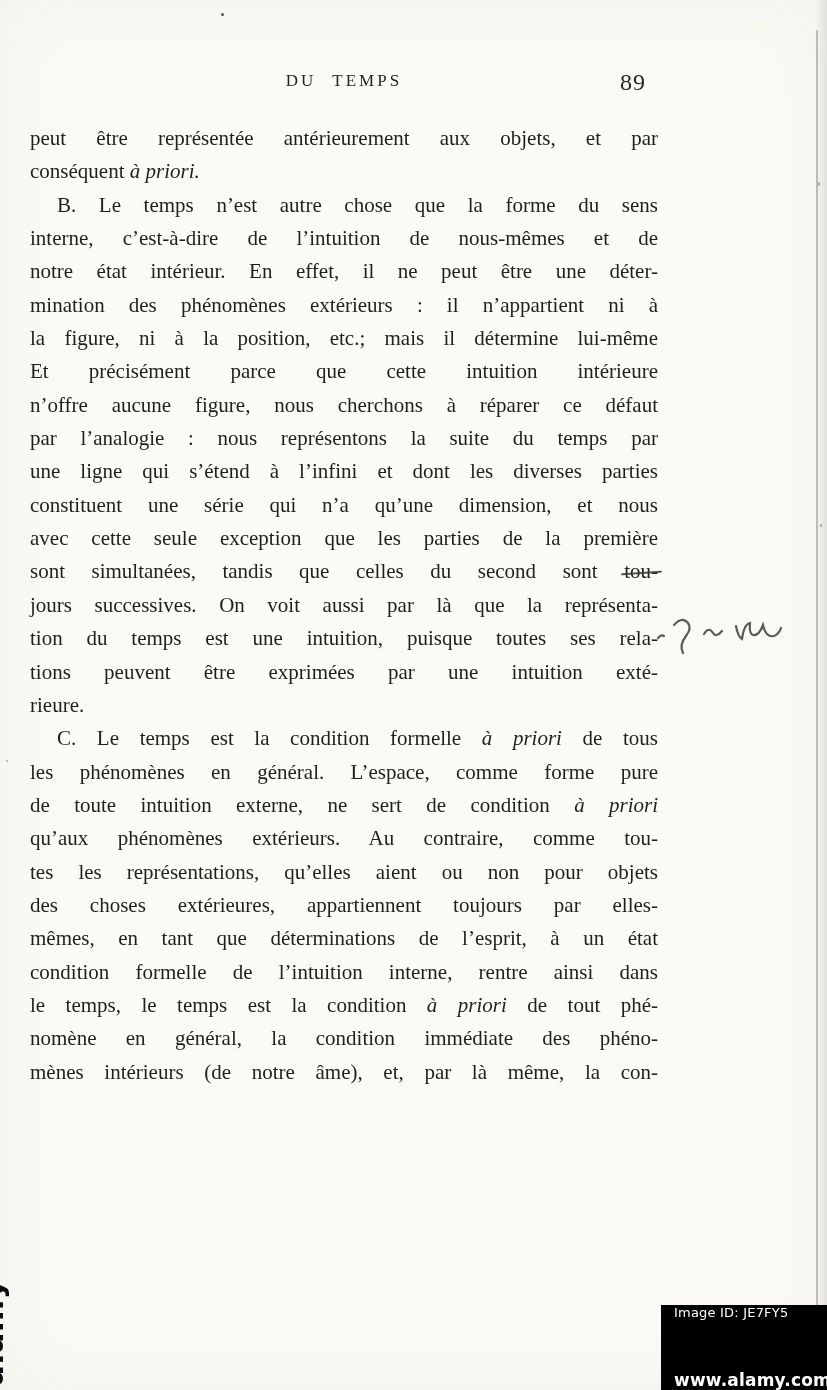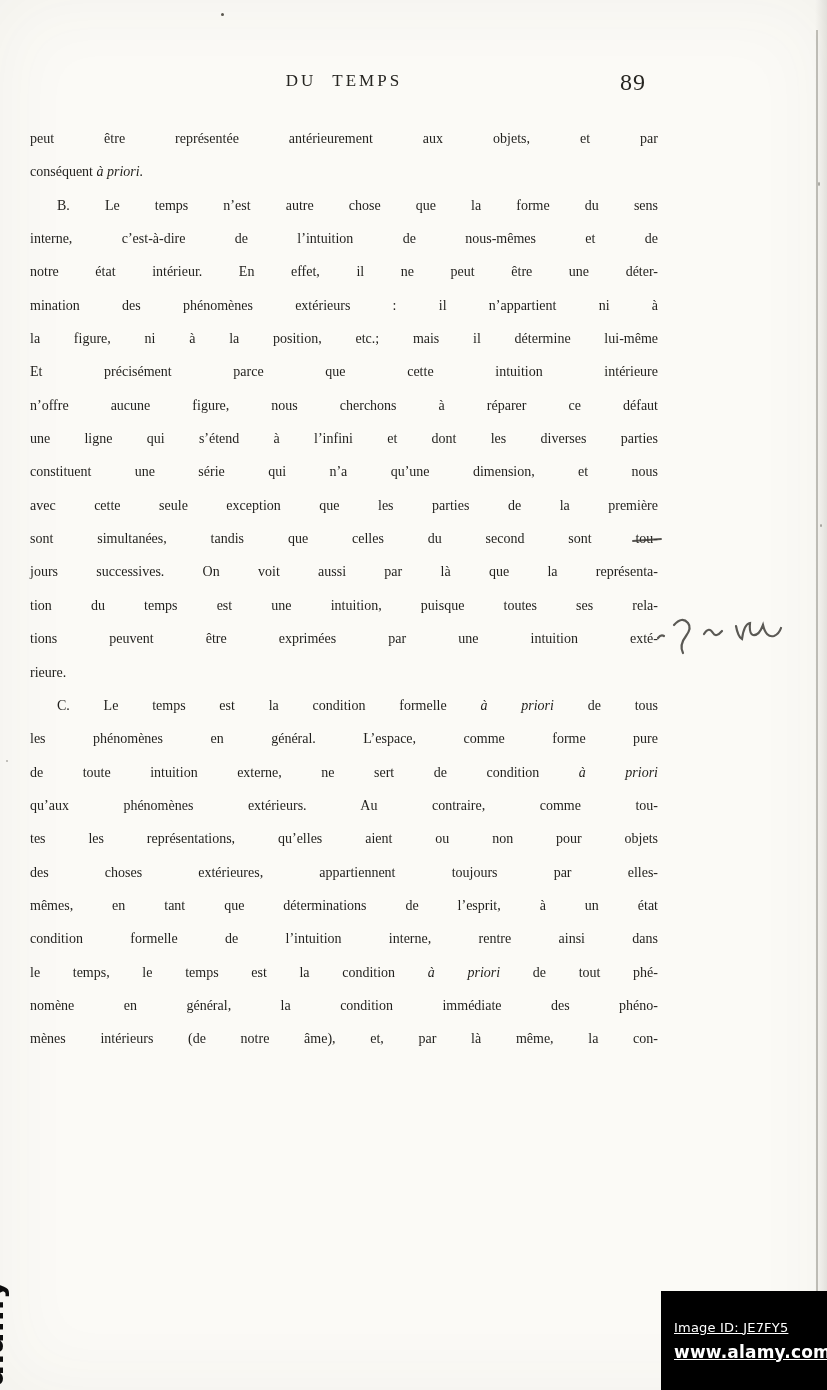--- a/index.html
+++ b/index.html
@@ -20,21 +20,21 @@
     color:#262521;
   }
   .page-number{
     position:absolute;right:12px;top:-2px;
     font-size:24px;color:#262521;letter-spacing:1px;
   }
   
   .text-block{position:absolute;top:122px;left:30px;width:628px;}
   .line{
     height:33.35px;line-height:33.35px;
-    font-size:14px;
+    font-size:21px;
     text-align:justify;text-align-last:justify;
     text-justify:inter-word;
     white-space:normal;overflow:visible;font-family:Liberation Serif, serif;
   }
   .line.no-just{text-align:left;text-align-last:left;}
   .line.indent{text-indent:27px;}
   .it{font-style:italic;}
   .pen-strike{position:relative;}
   .pen-strike::after{
     content:"";position:absolute;left:-3px;right:-4px;top:54%;height:2.4px;
@@ -53,25 +53,25 @@
   .speck.s3{left:820px;top:524px;width:2px;height:3px;opacity:.5;}
   .speck.s4{left:6px;top:760px;width:2px;height:2px;opacity:.45;}
   
   .alamy-vert{
     position:absolute;left:10px;bottom:4px;
     transform-origin:0 100%;transform:rotate(-90deg);
     font-family:"DejaVu Sans","Liberation Sans",sans-serif;
     font-weight:bold;font-size:31px;letter-spacing:.5px;color:#0d0d0d;
   }
   .id-bar{
-    position:absolute;right:0;bottom:0;width:166px;height:99px;
+    position:absolute;right:0;bottom:0;width:166px;height:85px;
     background:#000;color:#fff;z-index:5;
     font-family:"DejaVu Sans","Liberation Sans",sans-serif;
-    display:flex;flex-direction:column;justify-content:center;
-    box-sizing:border-box;padding-left:13px;gap:7px;text-decoration:underline;
+    display:flex;flex-direction:column;justify-content:space-between;
+    box-sizing:border-box;padding-left:13px;gap:7px;
   }
   .id-bar .id-line{font-size:13px;letter-spacing:.2px;}
   .id-bar .url-line{font-size:17px;font-weight:bold;letter-spacing:.2px;}
 </style>
 </head>
 <body>
 
 <div class="page">
 
   <div class="header">
@@ -82,20 +82,21 @@
   <div class="text-block">
       <div class="line"><span>peut être représentée antérieurement aux objets, et par</span></div>
       <div class="line no-just"><span>conséquent </span><span class="it">à priori.</span></div>
       <div class="line indent"><span>B. Le temps n’est autre chose que la forme du sens</span></div>
       <div class="line"><span>interne, c’est-à-dire de l’intuition de nous-mêmes et de</span></div>
       <div class="line"><span>notre état intérieur. En effet, il ne peut être une déter-</span></div>
       <div class="line"><span>mination des phénomènes extérieurs : il n’appartient ni à</span></div>
       <div class="line"><span>la figure, ni à la position, etc.; mais il détermine lui-même</span></div>
       <div class="line"><span>Et précisément parce que cette intuition intérieure</span></div>
       <div class="line"><span>n’offre aucune figure, nous cherchons à réparer ce défaut</span></div>
+      <div class="line"><span>par l’analogie : nous représentons la suite du temps par</span></div>
       <div class="line"><span>une ligne qui s’étend à l’infini et dont les diverses parties</span></div>
       <div class="line"><span>constituent une série qui n’a qu’une dimension, et nous</span></div>
       <div class="line"><span>avec cette seule exception que les parties de la première</span></div>
       <div class="line"><span>sont simultanées, tandis que celles du second sont </span><span class="pen-strike">tou-</span></div>
       <div class="line"><span>jours successives. On voit aussi par là que la représenta-</span></div>
       <div class="line"><span>tion du temps est une intuition, puisque toutes ses rela-</span></div>
       <div class="line"><span>tions peuvent être exprimées par une intuition exté-</span></div>
       <div class="line no-just"><span>rieure.</span></div>
       <div class="line indent"><span>C. Le temps est la condition formelle </span><span class="it">à priori</span><span> de tous</span></div>
       <div class="line"><span>les phénomènes en général. L’espace, comme forme pure</span></div>

